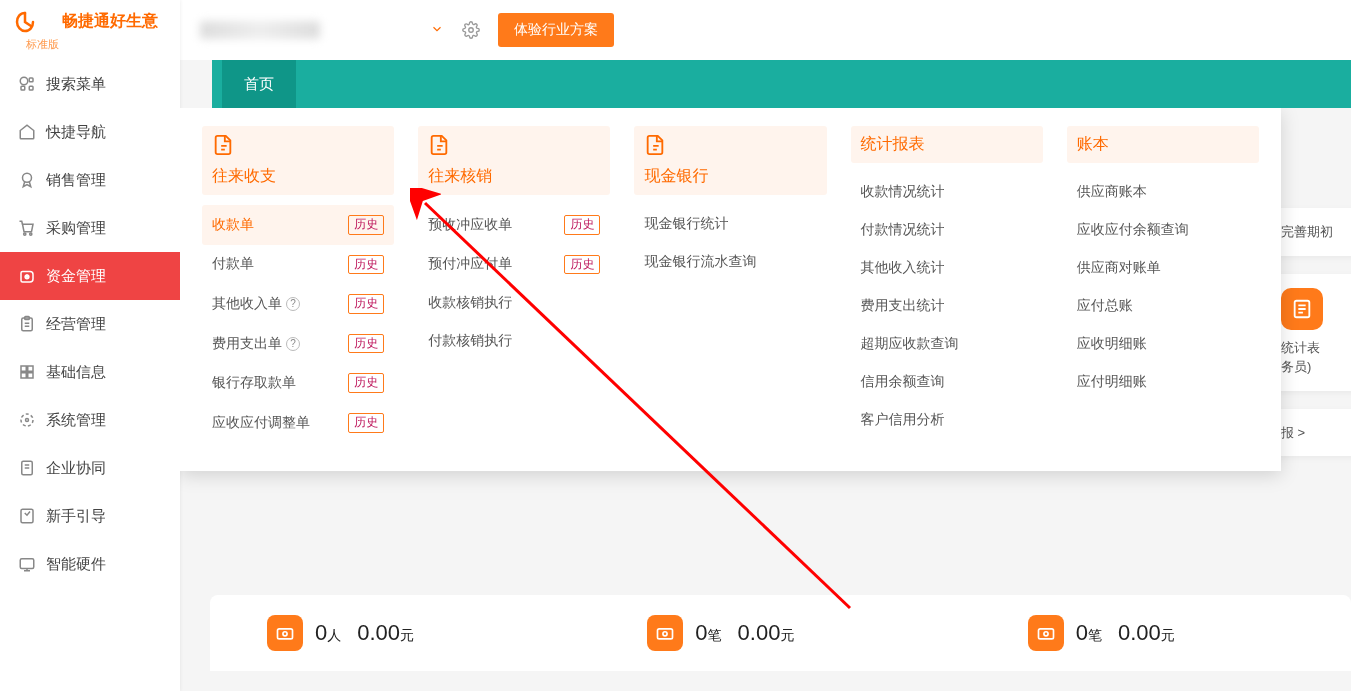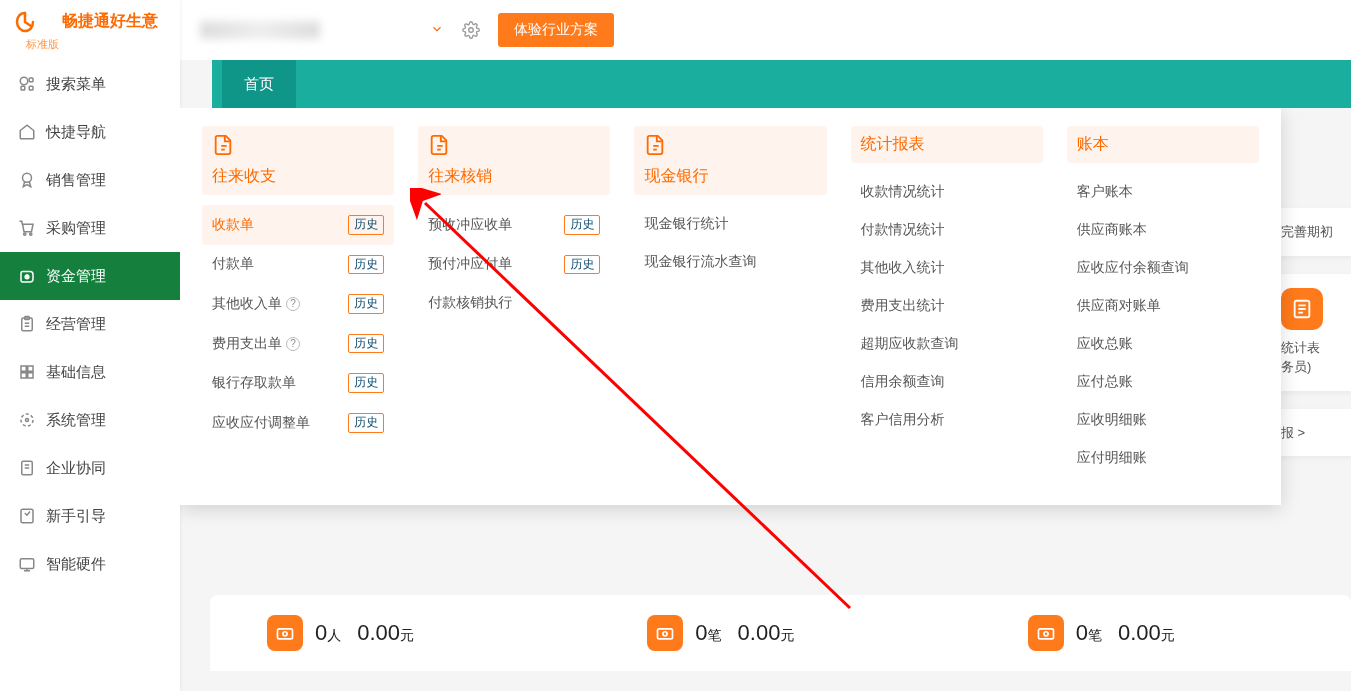--- a/index.html
+++ b/index.html
@@ -63,21 +63,21 @@
       height: 48px;
       display: flex;
       align-items: center;
       padding: 0 18px;
       gap: 10px;
       color: #444;
       font-size: 15px;
       cursor: pointer;
     }
     .side-item.active {
-      background: #15803d;
+      background: #ef4444;
       color: #fff;
     }
     .side-icon {
       width: 18px;
       height: 18px;
       display: inline-flex;
       align-items: center;
       justify-content: center;
       color: #888;
     }
@@ -219,21 +219,21 @@
     .help-mark {
       display:inline-flex; align-items:center; justify-content:center;
       width:14px; height:14px;
       border:1px solid #bbb;
       border-radius:50%;
       font-size:10px;
       color:#888;
     }
     .hist-badge {
       border: 1px solid #ff7a1a;
-      color: #0c4a6e;
+      color: #be185d;
       font-size: 12px;
       padding: 1px 5px;
       border-radius: 2px;
       line-height: 1.3;
     }
 
     
     .right-rail {
       position: absolute;
       right: -10px;
@@ -533,20 +533,25 @@
                 <span class="hist-badge">历史</span>
               </div>
               <div class="mega-item">
                 <span class="mega-item-label">
                   <span>预付冲应付单</span>
                 </span>
                 <span class="hist-badge">历史</span>
               </div>
               <div class="mega-item">
                 <span class="mega-item-label">
+                  <span>收款核销执行</span>
+                </span>
+              </div>
+              <div class="mega-item">
+                <span class="mega-item-label">
                   <span>付款核销执行</span>
                 </span>
               </div>
             </div>
           </div>
           <div class="mega-col">
             <div class="mega-header">
               <span class="mega-header-icon">
                 <svg width="22" height="22" viewBox="0 0 24 24" fill="none" stroke="currentColor" stroke-width="2">
                   <path d="M6 2h9l5 5v13a2 2 0 0 1-2 2H6a2 2 0 0 1-2-2V4a2 2 0 0 1 2-2z"></path>
@@ -611,41 +616,31 @@
               </div>
             </div>
           </div>
           <div class="mega-col">
             <div class="mega-header">
               <span>账本</span>
             </div>
             <div class="mega-list">
               <div class="mega-item">
                 <span class="mega-item-label">
-                  <span>客户账本</span>
-                </span>
-              </div>
-              <div class="mega-item">
-                <span class="mega-item-label">
                   <span>供应商账本</span>
                 </span>
               </div>
               <div class="mega-item">
                 <span class="mega-item-label">
                   <span>应收应付余额查询</span>
                 </span>
               </div>
               <div class="mega-item">
                 <span class="mega-item-label">
                   <span>供应商对账单</span>
-                </span>
-              </div>
-              <div class="mega-item">
-                <span class="mega-item-label">
-                  <span>应收总账</span>
                 </span>
               </div>
               <div class="mega-item">
                 <span class="mega-item-label">
                   <span>应付总账</span>
                 </span>
               </div>
               <div class="mega-item">
                 <span class="mega-item-label">
                   <span>应收明细账</span>

